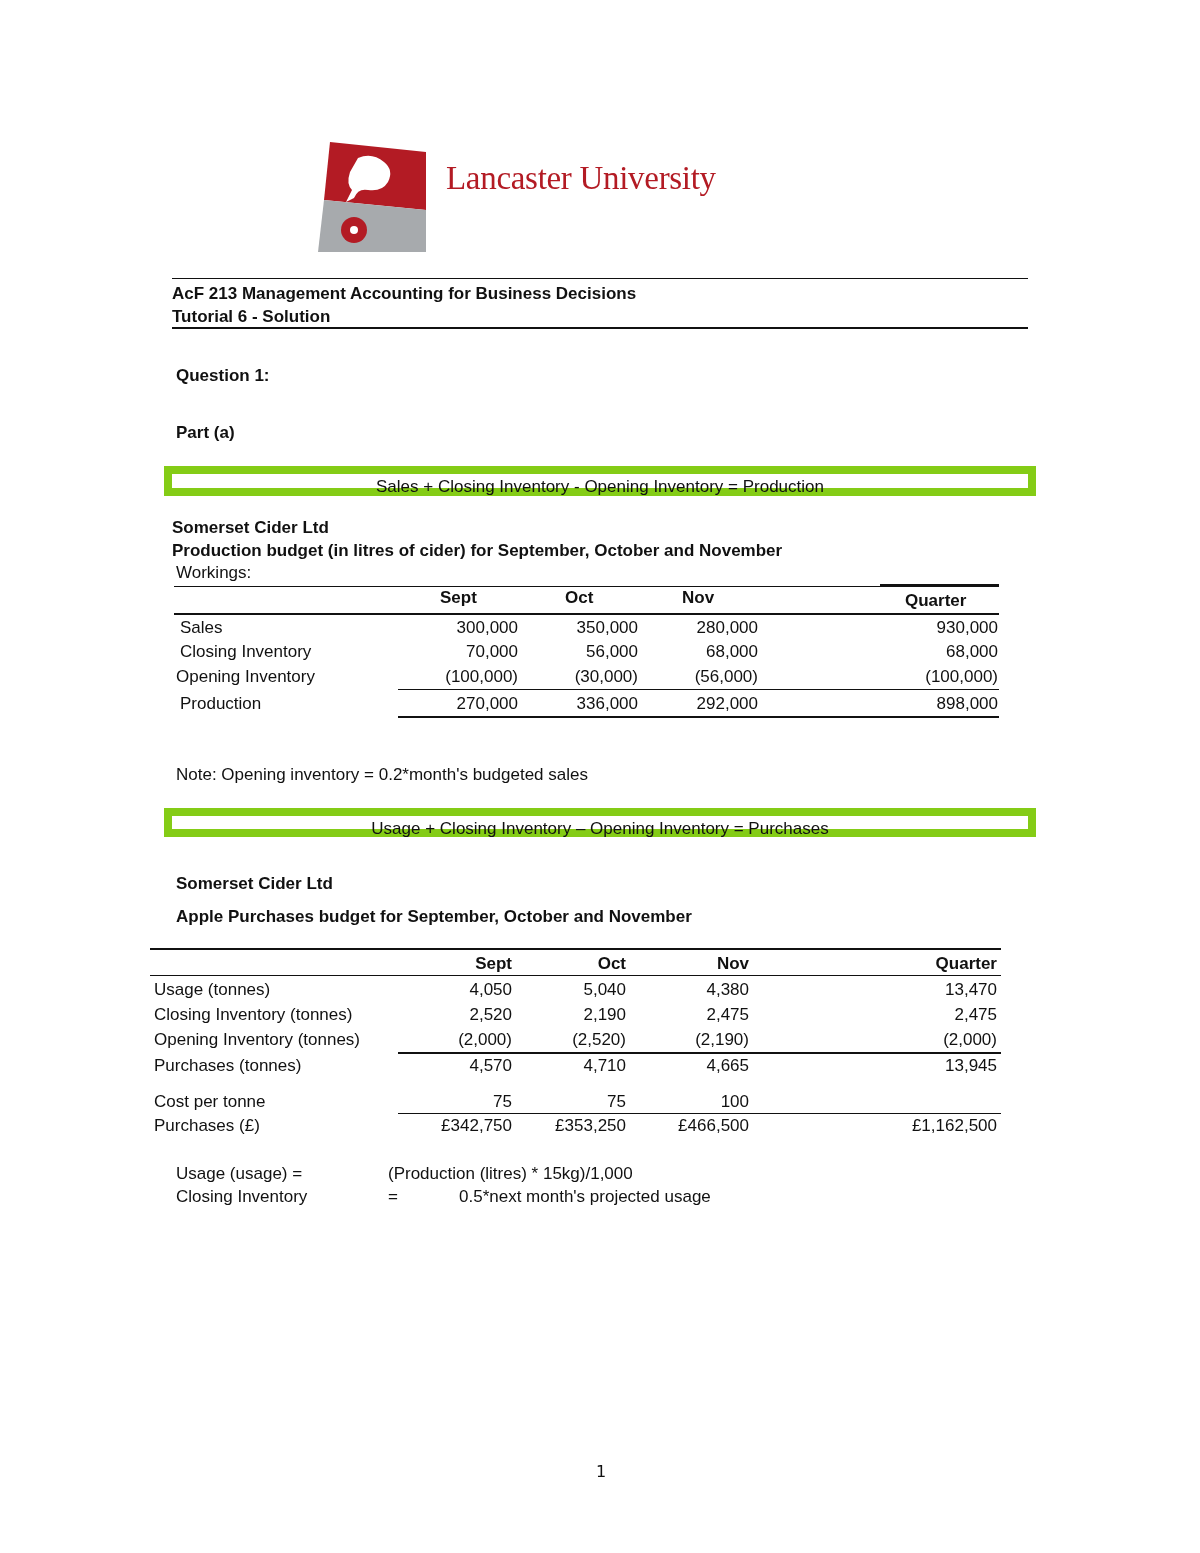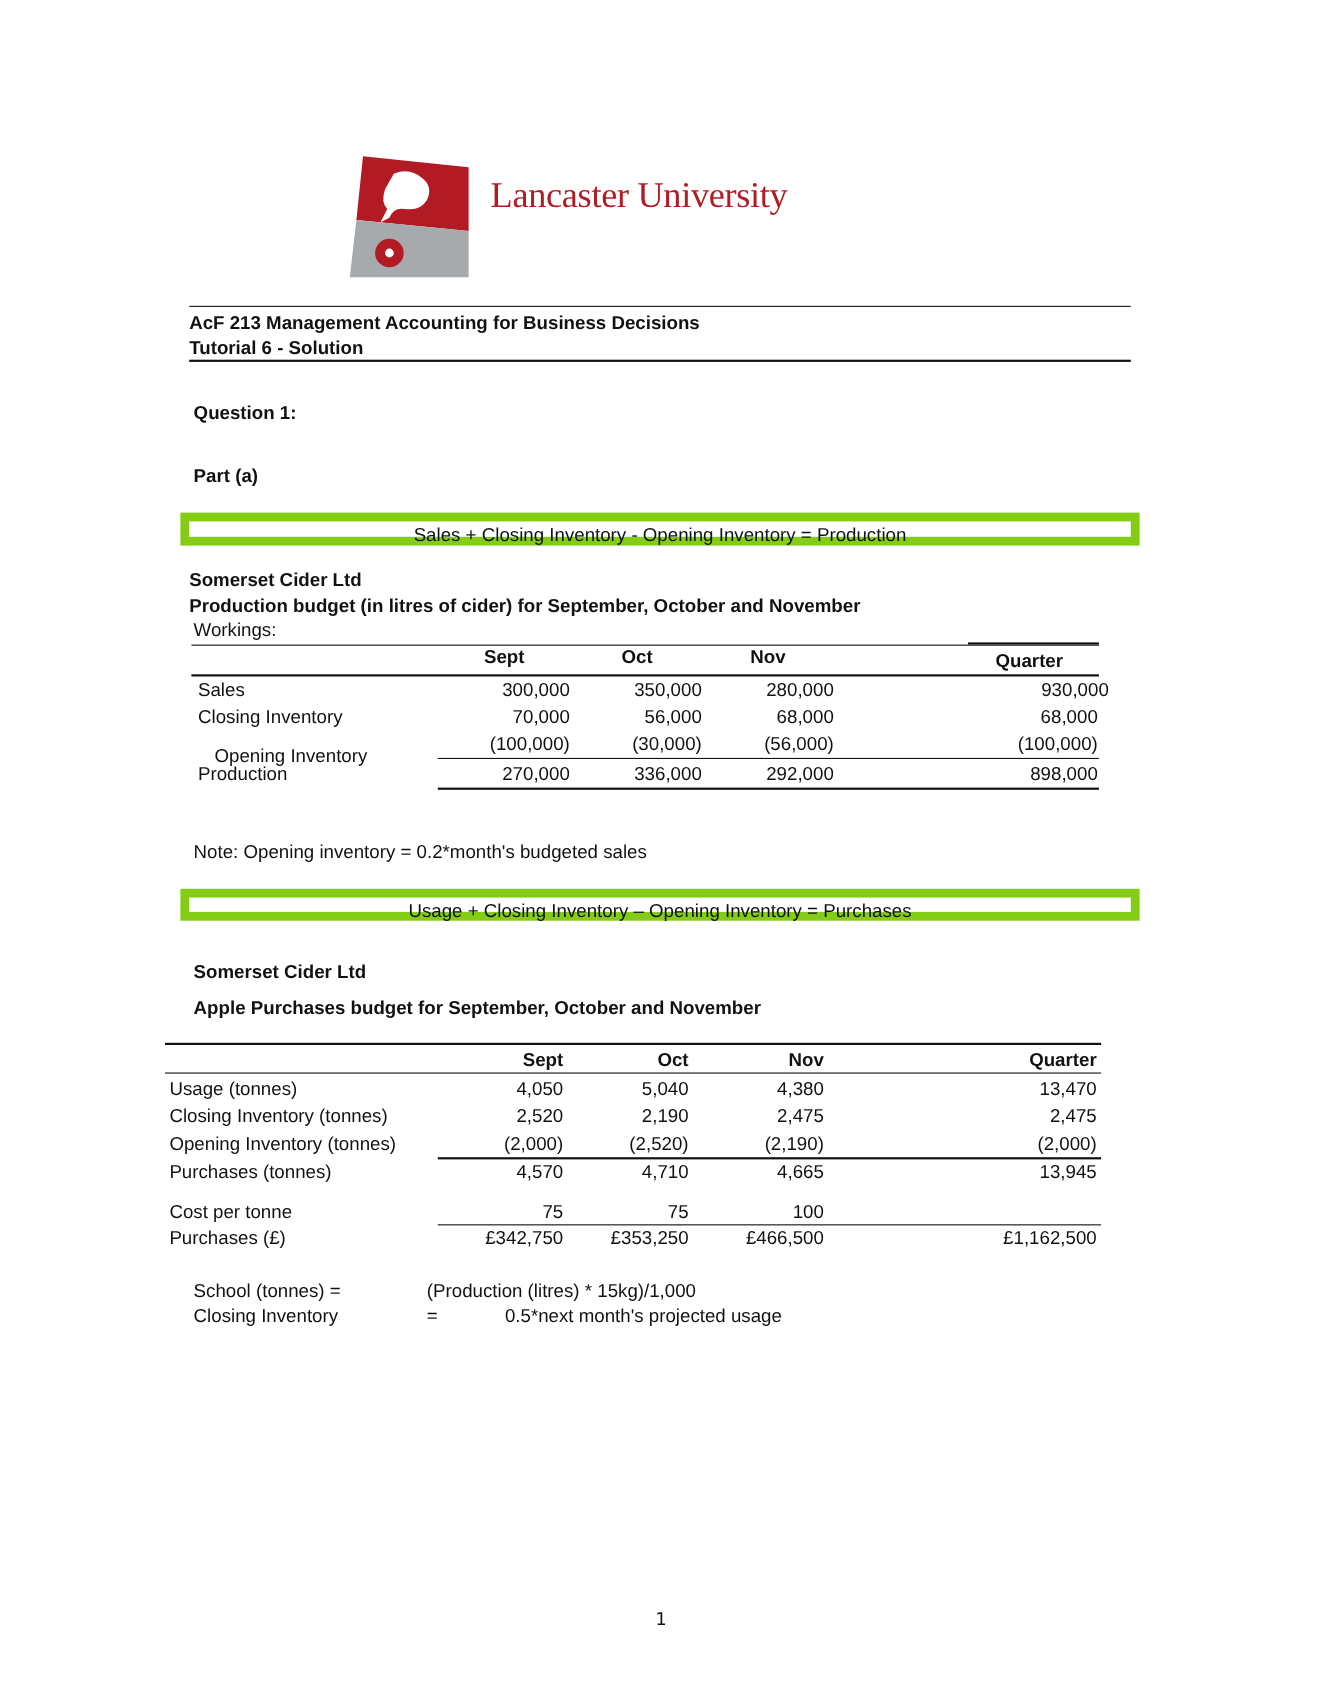--- a/index.html
+++ b/index.html
@@ -52,29 +52,29 @@
 <div class="t b" style="left:440px;top:588px;">Sept</div>
 <div class="t b" style="left:565px;top:588px;">Oct</div>
 <div class="t b" style="left:682px;top:588px;">Nov</div>
 <div class="t b" style="left:905px;top:591px;">Quarter</div>
 <div class="hr" style="left:174px;top:613px;width:825px;height:2px;"></div>
 
 <div class="t" style="left:180px;top:618px;">Sales</div>
 <div class="t r" style="right:682px;top:618px;">300,000</div>
 <div class="t r" style="right:562px;top:618px;">350,000</div>
 <div class="t r" style="right:442px;top:618px;">280,000</div>
-<div class="t r" style="right:192px;top:618px;margin-left:16px;">930,000</div>
+<div class="t r" style="right:202px;top:618px;margin-left:16px;">930,000</div>
 
 <div class="t" style="left:180px;top:642px;">Closing Inventory</div>
 <div class="t r" style="right:682px;top:642px;">70,000</div>
 <div class="t r" style="right:562px;top:642px;">56,000</div>
 <div class="t r" style="right:442px;top:642px;">68,000</div>
 <div class="t r" style="right:202px;top:642px;">68,000</div>
 
-<div class="t" style="left:195px;top:667px;margin-top:11px;">Opening Inventory</div>
+<div class="t" style="left:176px;top:667px;">Opening Inventory</div>
 <div class="t r" style="right:682px;top:667px;">(100,000)</div>
 <div class="t r" style="right:562px;top:667px;">(30,000)</div>
 <div class="t r" style="right:442px;top:667px;">(56,000)</div>
 <div class="t r" style="right:202px;top:667px;">(100,000)</div>
 <div class="hr" style="left:398px;top:689px;width:601px;height:1px;"></div>
 
 <div class="t" style="left:180px;top:694px;">Production</div>
 <div class="t r" style="right:682px;top:694px;">270,000</div>
 <div class="t r" style="right:562px;top:694px;">336,000</div>
 <div class="t r" style="right:442px;top:694px;">292,000</div>
@@ -127,19 +127,19 @@
 <div class="t r" style="right:574px;top:1092px;">75</div>
 <div class="t r" style="right:451px;top:1092px;">100</div>
 <div class="hr" style="left:398px;top:1113px;width:603px;height:1px;"></div>
 
 <div class="t" style="left:154px;top:1116px;">Purchases (£)</div>
 <div class="t r" style="right:688px;top:1116px;">£342,750</div>
 <div class="t r" style="right:574px;top:1116px;">£353,250</div>
 <div class="t r" style="right:451px;top:1116px;">£466,500</div>
 <div class="t r" style="right:203px;top:1116px;">£1,162,500</div>
 
-<div class="t" style="left:176px;top:1164px;">School (tonnes) =</div>
+<div class="t" style="left:176px;top:1164px;">Usage (usage) =</div>
 <div class="t" style="left:388px;top:1164px;">(Production (litres) * 15kg)/1,000</div>
 <div class="t" style="left:176px;top:1187px;">Closing Inventory</div>
 <div class="t" style="left:388px;top:1187px;">=</div>
 <div class="t" style="left:459px;top:1187px;">0.5*next month's projected usage</div>
 
 <div class="t" style="left:596px;top:1462px;font-family:'DejaVu Sans',sans-serif;font-size:16px;">1</div>
 
 </body></html>

